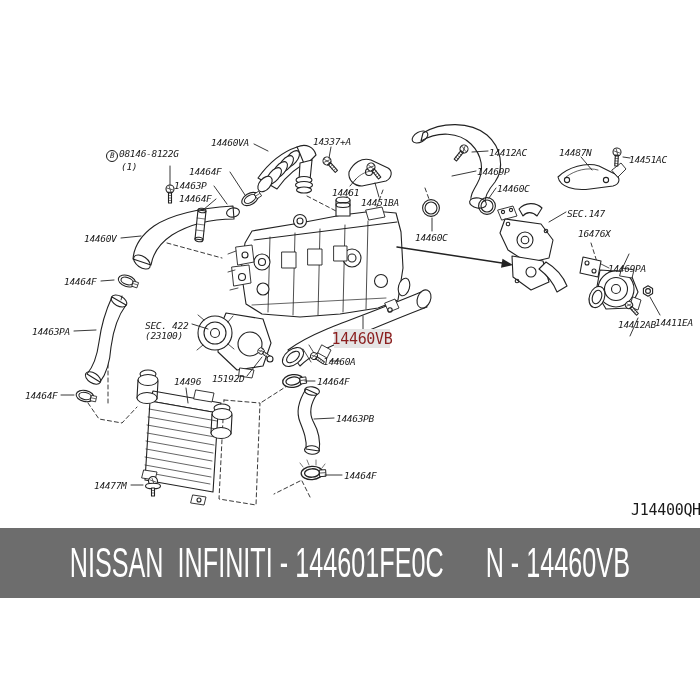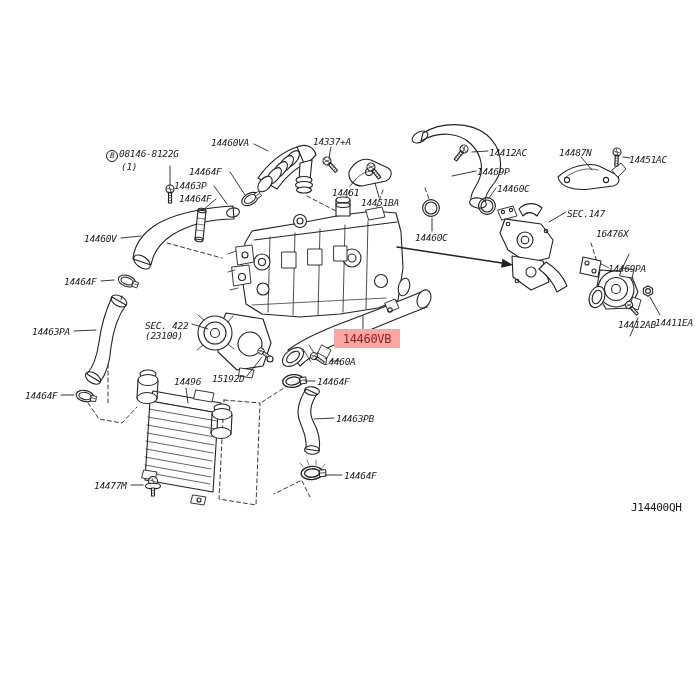--- a/index.html
+++ b/index.html
@@ -2,23 +2,23 @@
 <html><head>
 <meta charset="utf-8">
 <style>
   html,body{margin:0;padding:0;background:#fff;}
   .stage{position:relative;width:700px;height:700px;background:#ffffff;overflow:hidden;
          font-family:"DejaVu Sans Mono", monospace;color:#1a1a1a;}
   .art{position:absolute;left:0;top:0;}
   .lbl{position:absolute;font-size:9.5px;letter-spacing:-0.3px;white-space:nowrap;line-height:11px;font-style:italic;}
   .circ{display:inline-block;width:10px;height:10px;border:1px solid #1a1a1a;border-radius:50%;
         font-size:7.5px;line-height:10px;text-align:center;vertical-align:-1px;margin-right:1px;}
-  .hl{position:absolute;left:334px;top:329px;width:66px;height:19px;background:#fca5a5;color:#8b1f1f;
-      display:flex;align-items:center;justify-content:center;font-size:12px;letter-spacing:-0.3px;}
-  .refcode{position:absolute;left:631px;top:501px;font-size:11px;letter-spacing:-0.3px;}
+  .hl{position:absolute;left:334px;top:329px;width:56px;height:19px;background:#e5e5e5;color:#8b1f1f;
+      display:flex;align-items:center;justify-content:center;font-size:15px;letter-spacing:-0.3px;}
+  .refcode{position:absolute;left:631px;top:501px;font-size:15px;letter-spacing:-0.3px;}
   .banner{position:absolute;left:0;top:528px;width:700px;height:70px;background:#6d6d6d;
           display:flex;align-items:center;justify-content:center;overflow:hidden;}
   .banner span{font-family:"Liberation Sans", sans-serif;font-size:42px;color:#ffffff;
                white-space:pre;transform:scaleX(0.6);transform-origin:center;}
 </style>
 </head>
 <body>
 
 <div class="stage">
 
@@ -277,21 +277,21 @@
 <div class="lbl" style="left:174px;top:180px">14463P</div>
 <div class="lbl" style="left:179px;top:193px">14464F</div>
 <div class="lbl" style="left:332px;top:187px">14461</div>
 <div class="lbl" style="left:361px;top:197px">14451BA</div>
 <div class="lbl" style="left:489px;top:147px">14412AC</div>
 <div class="lbl" style="left:477px;top:166px">14469P</div>
 <div class="lbl" style="left:559px;top:147px">14487N</div>
 <div class="lbl" style="left:629px;top:154px">14451AC</div>
 <div class="lbl" style="left:497px;top:183px">14460C</div>
 <div class="lbl" style="left:567px;top:208px">SEC.147</div>
-<div class="lbl" style="left:596px;top:228px">16476X</div>
+<div class="lbl" style="left:578px;top:228px">16476X</div>
 <div class="lbl" style="left:608px;top:263px">14469PA</div>
 <div class="lbl" style="left:84px;top:233px">14460V</div>
 <div class="lbl" style="left:64px;top:276px">14464F</div>
 <div class="lbl" style="left:32px;top:326px">14463PA</div>
 <div class="lbl" style="left:145px;top:320px">SEC. 422</div>
 <div class="lbl" style="left:145px;top:330px">(23100)</div>
 <div class="lbl" style="left:415px;top:232px">14460C</div>
 <div class="lbl" style="left:323px;top:356px">14460A</div>
 <div class="lbl" style="left:212px;top:373px">15192D</div>
 <div class="lbl" style="left:317px;top:376px">14464F</div>
@@ -299,14 +299,17 @@
 <div class="lbl" style="left:174px;top:376px">14496</div>
 <div class="lbl" style="left:336px;top:413px">14463PB</div>
 <div class="lbl" style="left:344px;top:470px">14464F</div>
 <div class="lbl" style="left:94px;top:480px">14477M</div>
 <div class="lbl" style="left:655px;top:317px">14411EA</div>
 <div class="lbl" style="left:618px;top:319px">14412AB</div>
 
 <div class="hl">14460VB</div>
 <div class="refcode">J14400QH</div>
 
-
+<div class="banner">
+  <span>NISSAN  INFINITI - 144601FE0C      N - 14460VB</span>
 </div>
 
+</div>
+
 </body></html>

